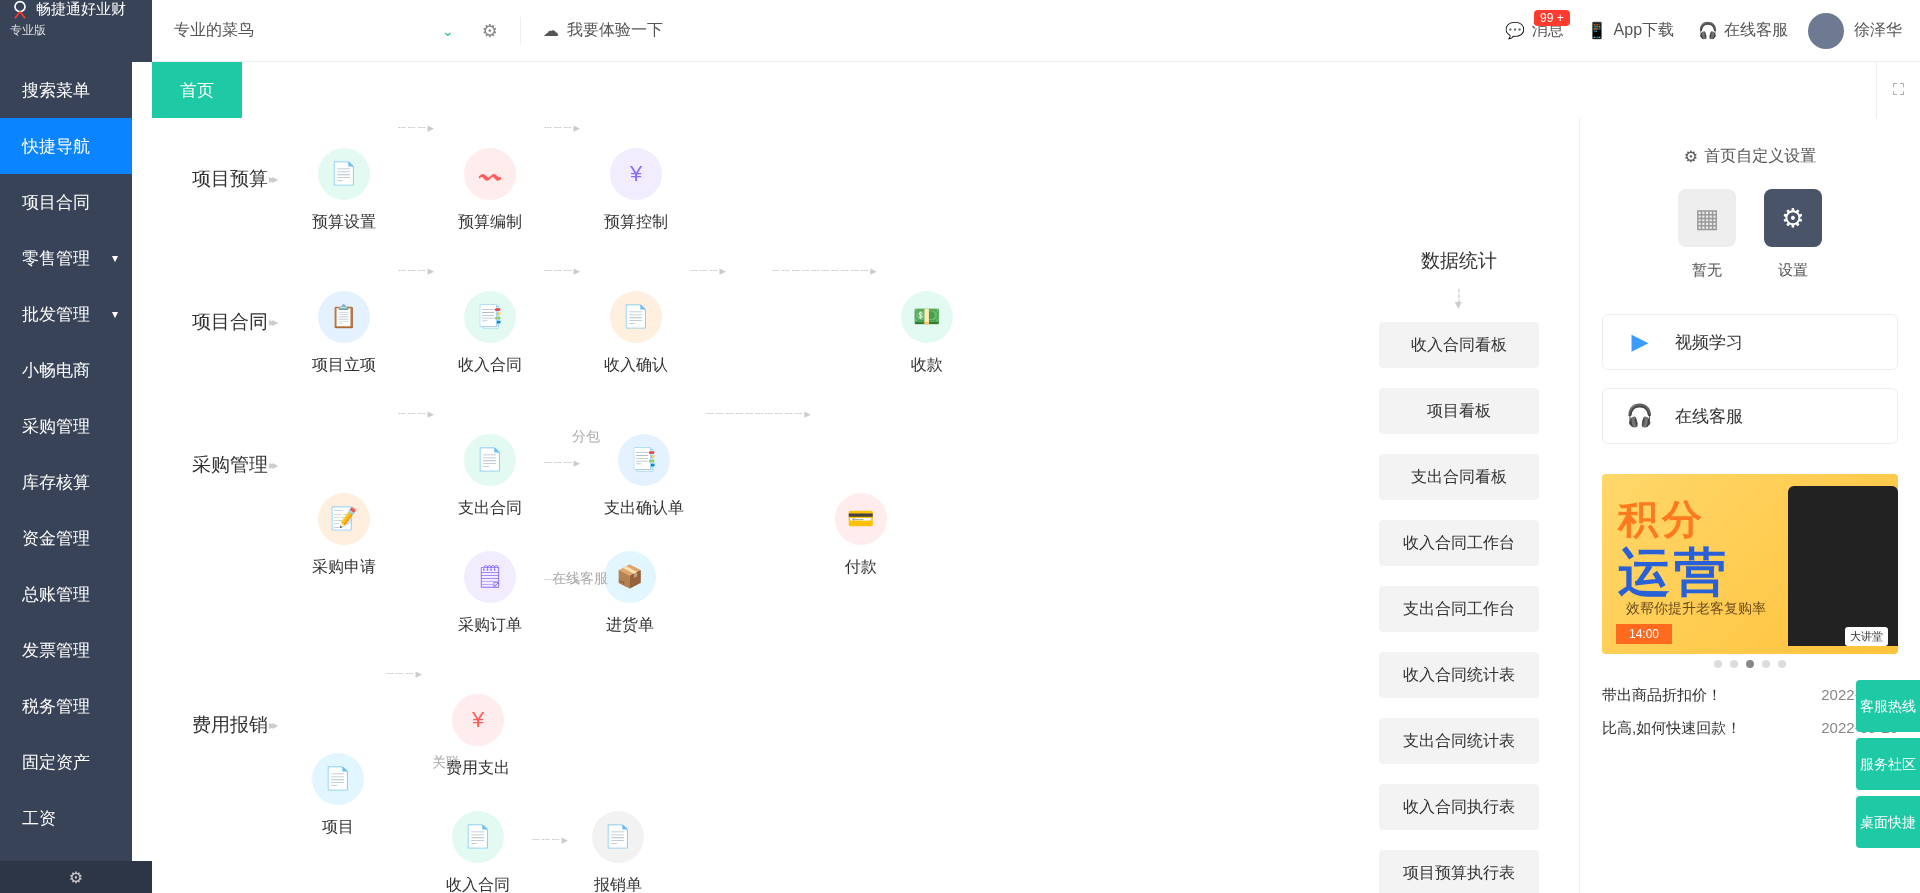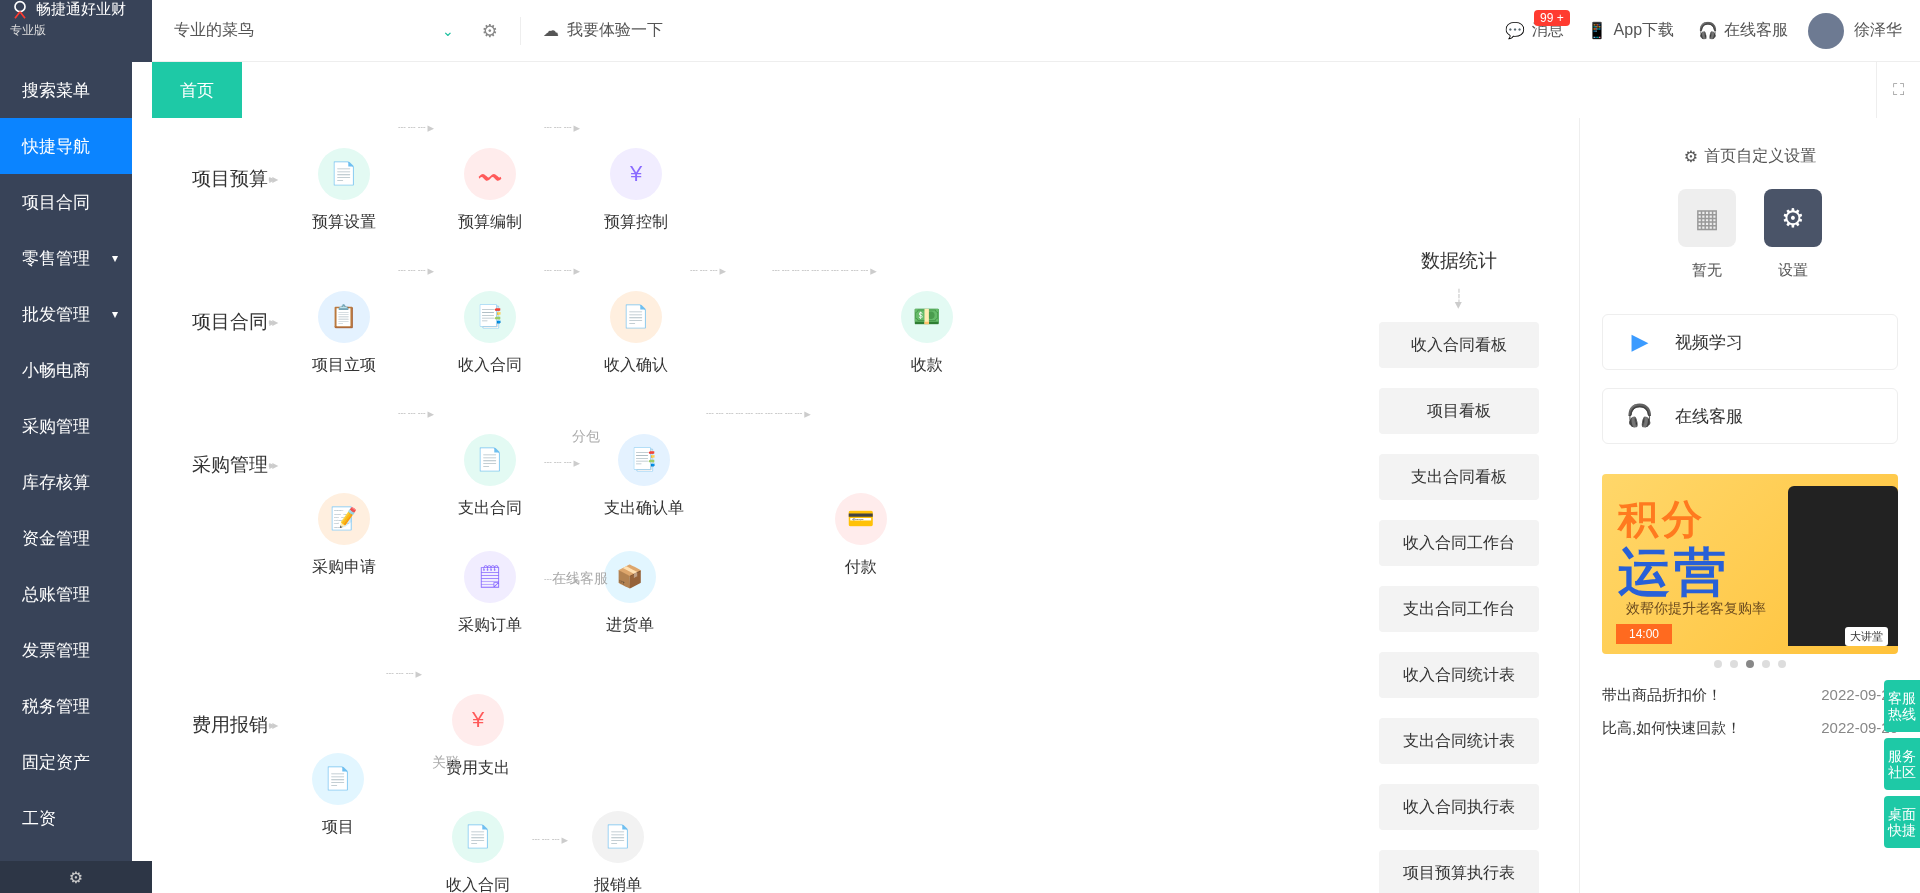--- a/index.html
+++ b/index.html
@@ -84,21 +84,21 @@
 .banner-nm{position:absolute;right:12px;top:10px;font-size:13px;color:#6a4a1f}
 .banner-logo{position:absolute;right:10px;bottom:8px;background:#fff;font-size:11px;padding:2px 5px;border-radius:3px;color:#333}
 .dots{display:flex;gap:8px;justify-content:center;margin-top:-12px;margin-bottom:18px}
 .dot{width:8px;height:8px;border-radius:50%;background:#ddd}
 .dot.on{background:#888}
 .news{display:flex;justify-content:space-between;font-size:15px;color:#333;margin-bottom:14px}
 .news .date{color:#888}
 
 
 .float-badges{position:fixed;right:0;top:680px;display:flex;flex-direction:column;gap:6px}
-.fb{width:36px;height:52px;background:#1ec9a6;color:#fff;font-size:14px;display:flex;align-items:center;justify-content:center;text-align:center;line-height:16px;border-radius:4px 0 0 4px;cursor:pointer}
+.fb{width:64px;height:52px;background:#1ec9a6;color:#fff;font-size:14px;display:flex;align-items:center;justify-content:center;text-align:center;line-height:16px;border-radius:4px 0 0 4px;cursor:pointer}
 
 .row2{position:relative}
 .sublabel{position:absolute;font-size:14px;color:#aaa}
 </style>
 </head>
 <body>
 
 <div class="top-header">
   <div class="logo-box">
     <div class="logo-row">

